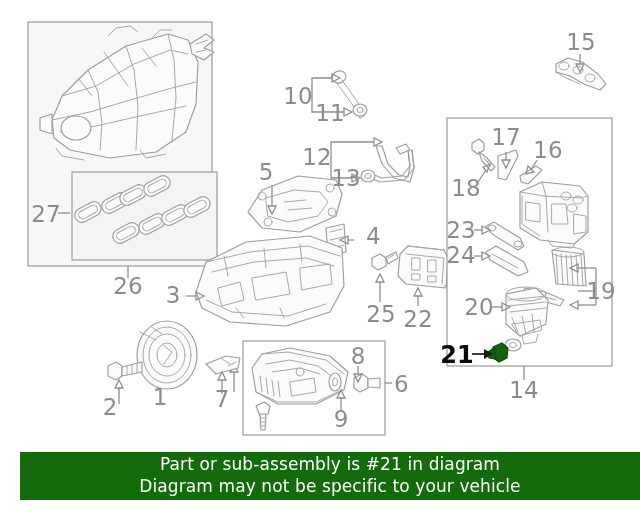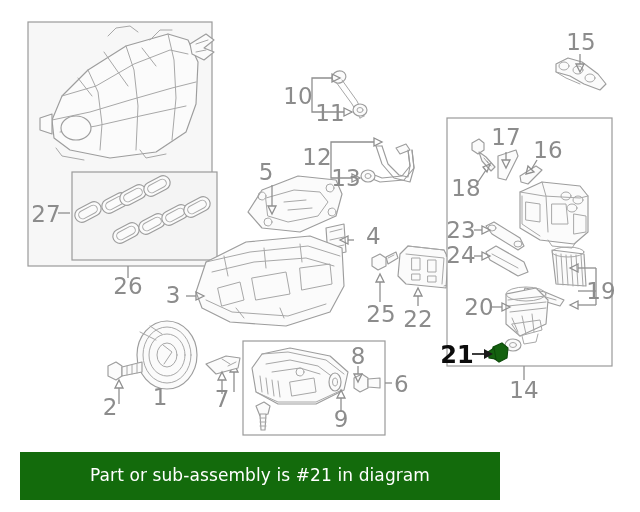--- a/index.html
+++ b/index.html
@@ -27,21 +27,21 @@
   .highlight-part{fill:#14610f;stroke:#0d4a0a;stroke-width:1.1;}
 
   .leader{fill:none;stroke:#8f8f8f;stroke-width:1.3;}
   .leader-dark{fill:none;stroke:#1a1a1a;stroke-width:1.7;}
 
   .callout{fill:#8c8c8c;font-size:23px;font-family:"DejaVu Sans","Liberation Sans",sans-serif;}
   .callout-hl{fill:#0b0b0b;font-size:24px;font-weight:bold;
         font-family:"DejaVu Sans","Liberation Sans",sans-serif;}
 
   #notice-banner{
-    position:absolute;left:20px;top:452px;width:480px;height:48px;
+    position:absolute;left:20px;top:452px;width:620px;height:48px;
     background:#136b0c;color:#ffffff;
     display:flex;flex-direction:column;align-items:center;justify-content:center;
     font-size:17px;line-height:1.28;text-align:center;letter-spacing:.1px;
   }
   #notice-banner div{white-space:nowrap;}
 </style>
 </head>
 <body>
 
 <div id="diagram-root">
@@ -413,15 +413,16 @@
     <text class="callout" x="461" y="238" text-anchor="middle">23</text>
     <text class="callout" x="461" y="263" text-anchor="middle">24</text>
     <text class="callout" x="381" y="322" text-anchor="middle">25</text>
     <text class="callout" x="128" y="294" text-anchor="middle">26</text>
     <text class="callout" x="46" y="222" text-anchor="middle">27</text>
 
   </svg>
 
   <div id="notice-banner">
     <div>Part or sub-assembly is #21 in diagram</div>
+    <div>Diagram may not be specific to your vehicle</div>
   </div>
 
 </div>
 
 </body></html>

